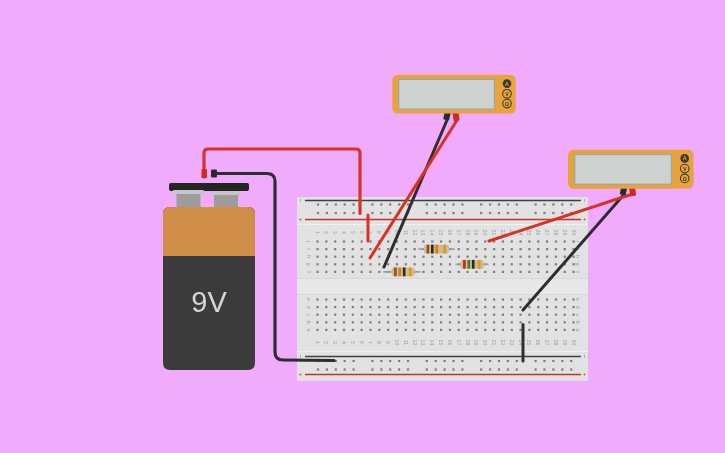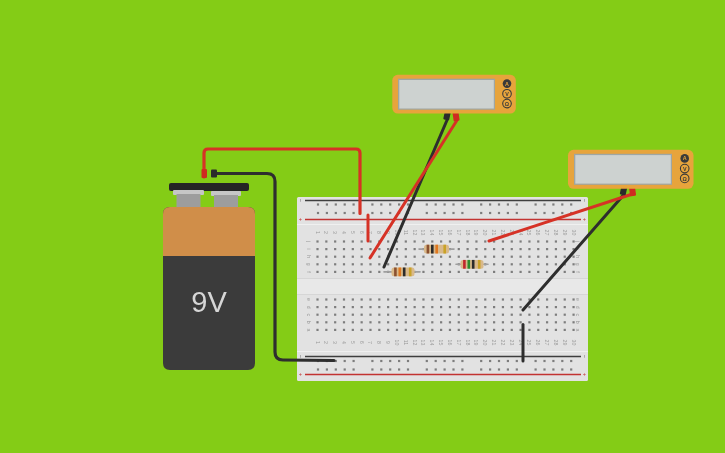--- a/index.html
+++ b/index.html
@@ -1,16 +1,16 @@
 <!DOCTYPE html>
 <html><head>
 <meta charset="utf-8">
 <style>
   html,body{margin:0;padding:0;background:#000;}
-  .stage{position:relative;width:725px;height:453px;background:#84cc16;overflow:hidden;}
+  .stage{position:relative;width:725px;height:453px;background:#f0abfc;overflow:hidden;}
   svg text{font-family:"Liberation Sans","DejaVu Sans",sans-serif;}
   .bb-label{fill:#9a9a9a;font-size:5.2px;}
   .batt-label{fill:#d6d6d6;font-size:29px;}
   .btn-glyph{font-size:5.4px;font-weight:bold;}
 </style>
 </head>
 <body>
 
 <div class="stage">
 <svg width="725" height="453" viewBox="0 0 725 453" xmlns="http://www.w3.org/2000/svg">

